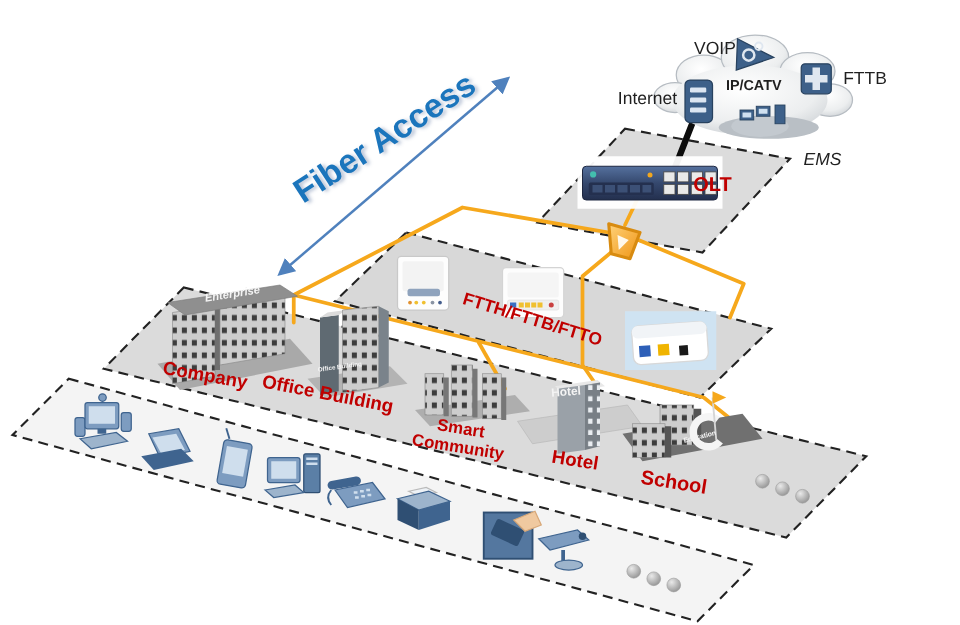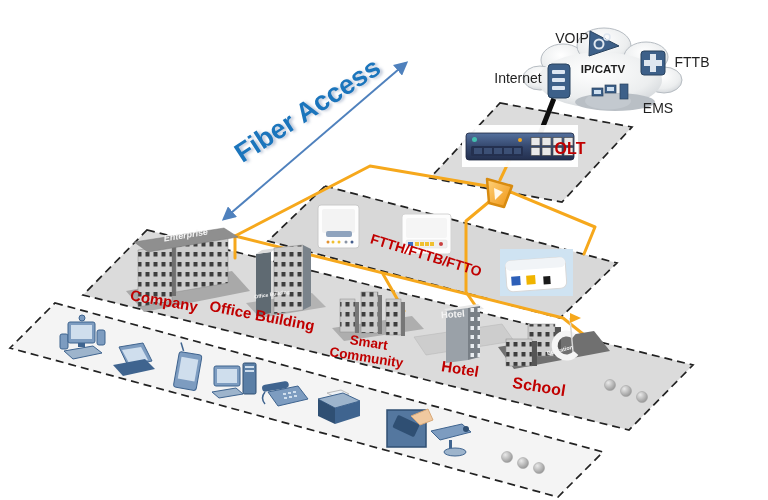--- a/index.html
+++ b/index.html
@@ -292,21 +292,21 @@
 
   <line x1="224" y1="219" x2="406" y2="63" stroke="#4f81bd" stroke-width="2" marker-start="url(#arrB)" marker-end="url(#arrB)"></line>
 </svg>
 
 <div class="lbl fiber-access" style="left:183px;top:96px;width:250px;transform:rotate(-33deg);">Fiber Access</div>
 
 <div class="lbl dark" style="left:486px;top:71px;width:64px;font-size:14px;">Internet</div>
 <div class="lbl dark" style="left:548px;top:31px;width:48px;font-size:14px;">VOIP</div>
 <div class="lbl dark" style="left:572px;top:63px;width:62px;font-size:11.5px;font-weight:bold;">IP/CATV</div>
 <div class="lbl dark" style="left:668px;top:55px;width:48px;font-size:14px;">FTTB</div>
-<div class="lbl dark" style="left:636px;top:101px;width:44px;font-size:14px;">EMS</div>
+<div class="lbl dark" style="left:636px;top:120px;width:44px;font-size:14px;font-style:italic;">EMS</div>
 
 <div class="lbl red" style="left:547px;top:140px;width:46px;font-size:16px;">OLT</div>
 
 <div class="lbl red" style="left:358px;top:248px;width:136px;font-size:14px;transform:rotate(17deg);">FTTH/FTTB/FTTO</div>
 
 <div class="lbl red" style="left:122px;top:293px;width:84px;font-size:15px;transform:rotate(10deg);">Company</div>
 <div class="lbl red" style="left:200px;top:308px;width:124px;font-size:15px;transform:rotate(11deg);">Office Building</div>
 <div class="lbl red" style="left:320px;top:336px;width:95px;font-size:13.5px;transform:rotate(9deg);">Smart
 Community</div>
 <div class="lbl red" style="left:430px;top:361px;width:60px;font-size:15px;transform:rotate(9deg);">Hotel</div>

